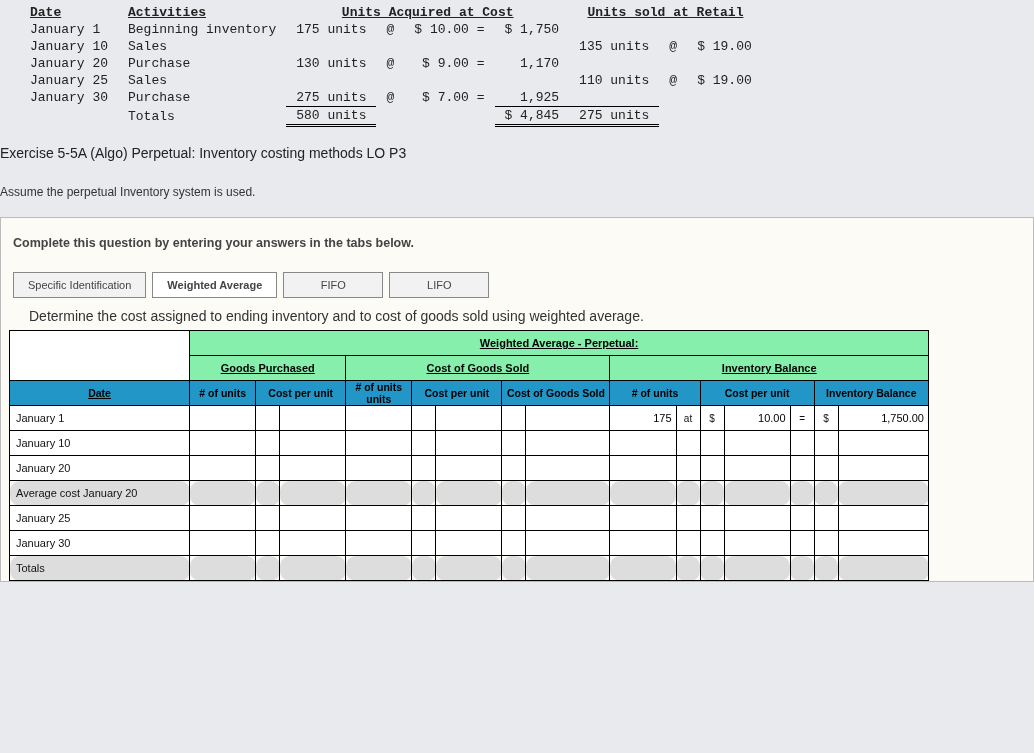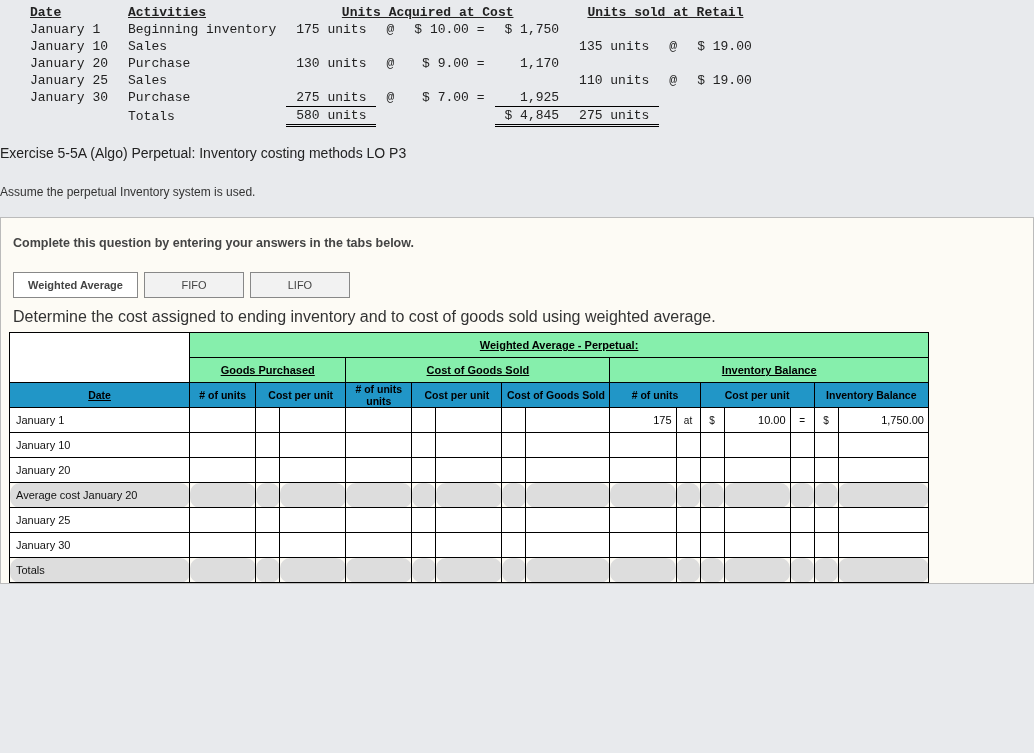--- a/index.html
+++ b/index.html
@@ -7,21 +7,21 @@
   .top-table td, .top-table th { padding:1px 10px; font-size:13px; font-family:'Courier New',monospace; color:#222; }
   .top-table .hdr { text-decoration:underline; font-weight:bold; }
   .top-table .num { text-align:right; }
   .exercise-title { font-weight:normal; font-size:14px; margin:18px 0 10px 0; color:#222; }
   .assume { font-size:12px; margin:24px 0 18px 0; color:#333; }
   .inset { background:#fdfbf5; border:1px solid #bbb; padding:10px 8px 0 8px; }
   .complete { font-weight:bold; color:#444; font-size:12.5px; margin:8px 4px 22px 4px; }
   .tabs { display:flex; gap:0; margin:0 0 10px 4px; }
   .tab { border:1px solid #888; background:#f2f2f2; padding:6px 14px; font-size:11px; color:#444; cursor:pointer; margin-right:6px; min-width:70px; text-align:center; }
   .tab.active { background:#fff; font-weight:bold; }
-  .instr { font-size:16px; color:#333; margin:0 4px 4px 4px; }
+  .instr { font-size:14px; color:#333; margin:0 4px 4px 20px; }
   .note { font-size:11.5px; color:#333; margin:0 4px 10px 4px; }
   .wa-table { border-collapse:collapse; margin:6px 0 0 0; width:920px; table-layout:fixed; }
   .wa-table th, .wa-table td { border:1px solid #000; font-size:11px; padding:0; height:24px; vertical-align:middle; }
   .wa-table th { background:#86efac; color:#000; font-weight:bold; text-align:center; text-decoration:underline; }
   .wa-table th.nou { text-decoration:none; }
   .wa-table .sub th { background:#2196c7; font-size:10.5px; }
   .wa-table td { background:#fff; }
   .wa-table .date-cell { padding-left:6px; text-align:left; }
   .wa-table input { width:100%; height:100%; border:none; background:transparent; font-size:11px; text-align:right; padding:0 4px; box-sizing:border-box; }
   .wa-table .tiny { font-size:10px; text-align:center; }
@@ -107,20 +107,21 @@
 </tbody>
   </table>
 
 <div class="exercise-title">Exercise 5-5A (Algo) Perpetual: Inventory costing methods LO P3</div>
 <div class="assume">Assume the perpetual Inventory system is used.</div>
 
 <div class="inset">
   <div class="complete">Complete this question by entering your answers in the tabs below.</div>
 
   <div class="tabs">
+    <div class="tab">Specific Identification</div>
     <div class="tab active">Weighted Average</div>
     <div class="tab">FIFO</div>
     <div class="tab">LIFO</div>
   </div>
 
   <div class="instr">Determine the cost assigned to ending inventory and to cost of goods sold using weighted average.</div>
 
   <table class="wa-table">
     <colgroup>
       <col style="width:150px">

